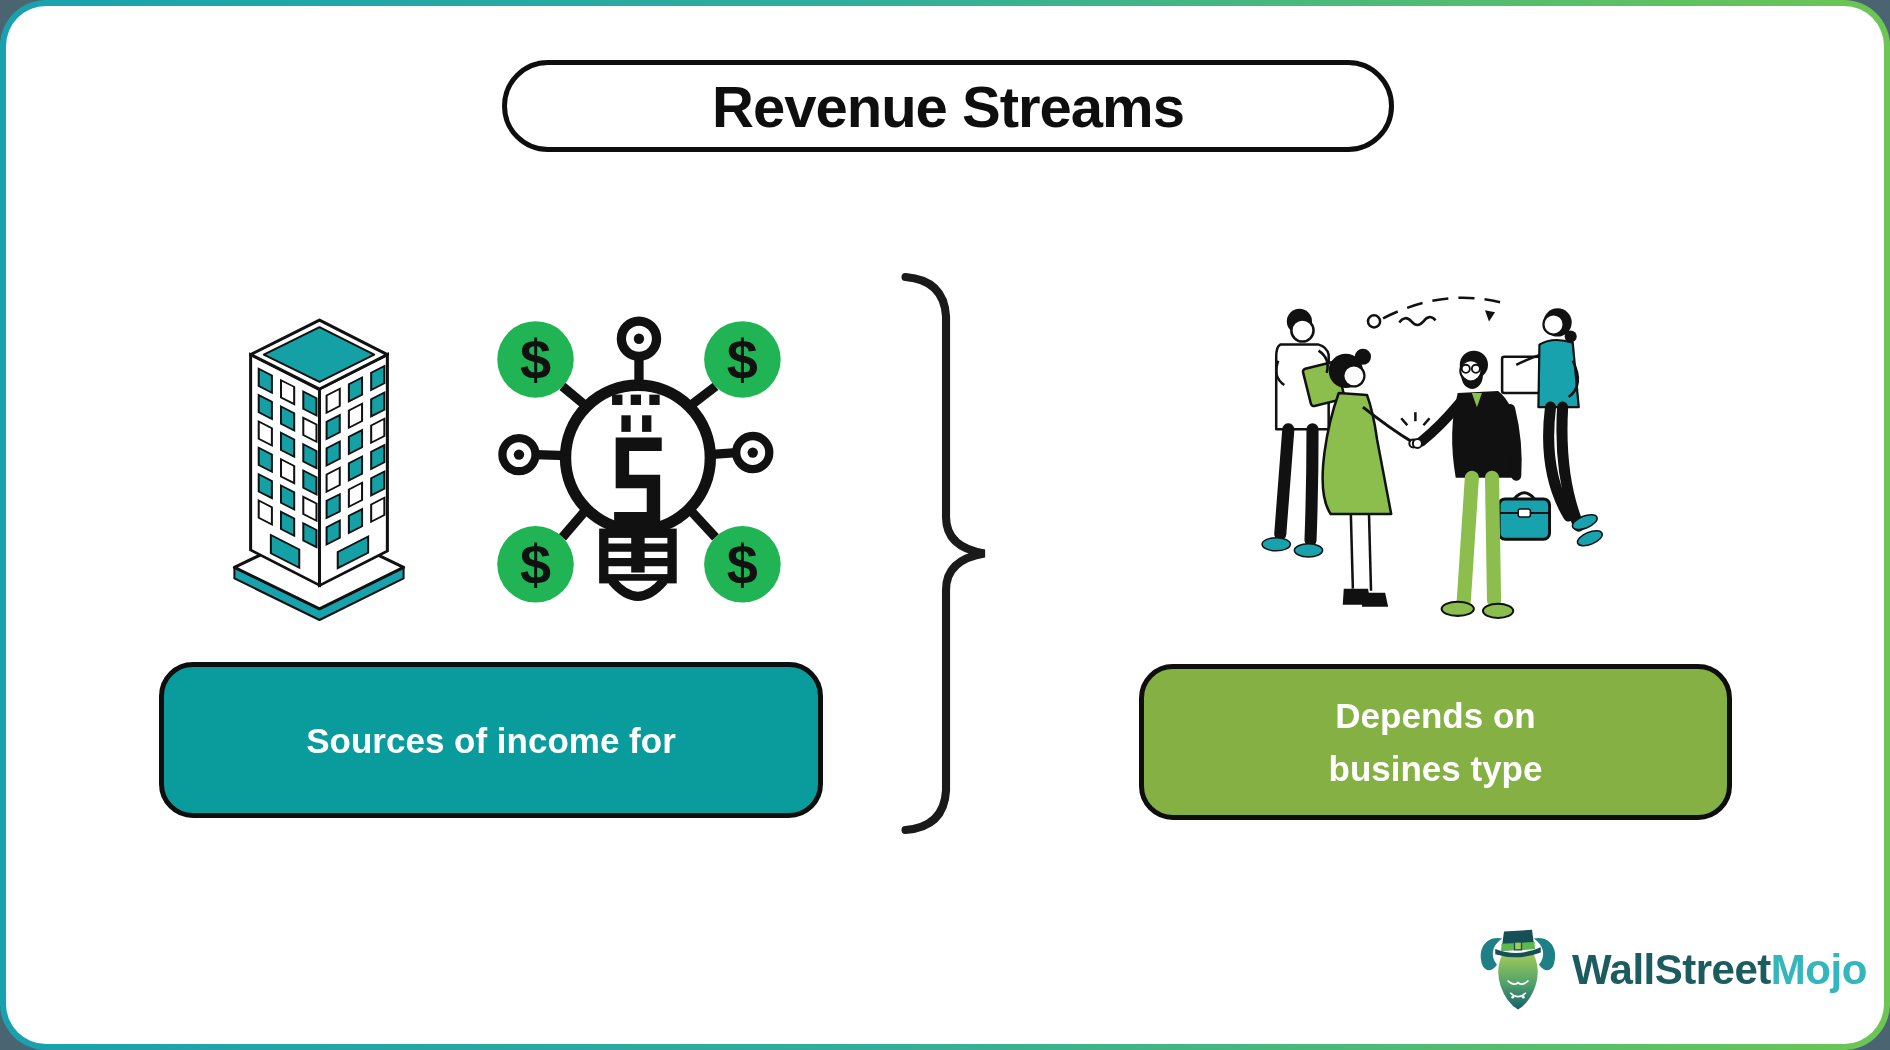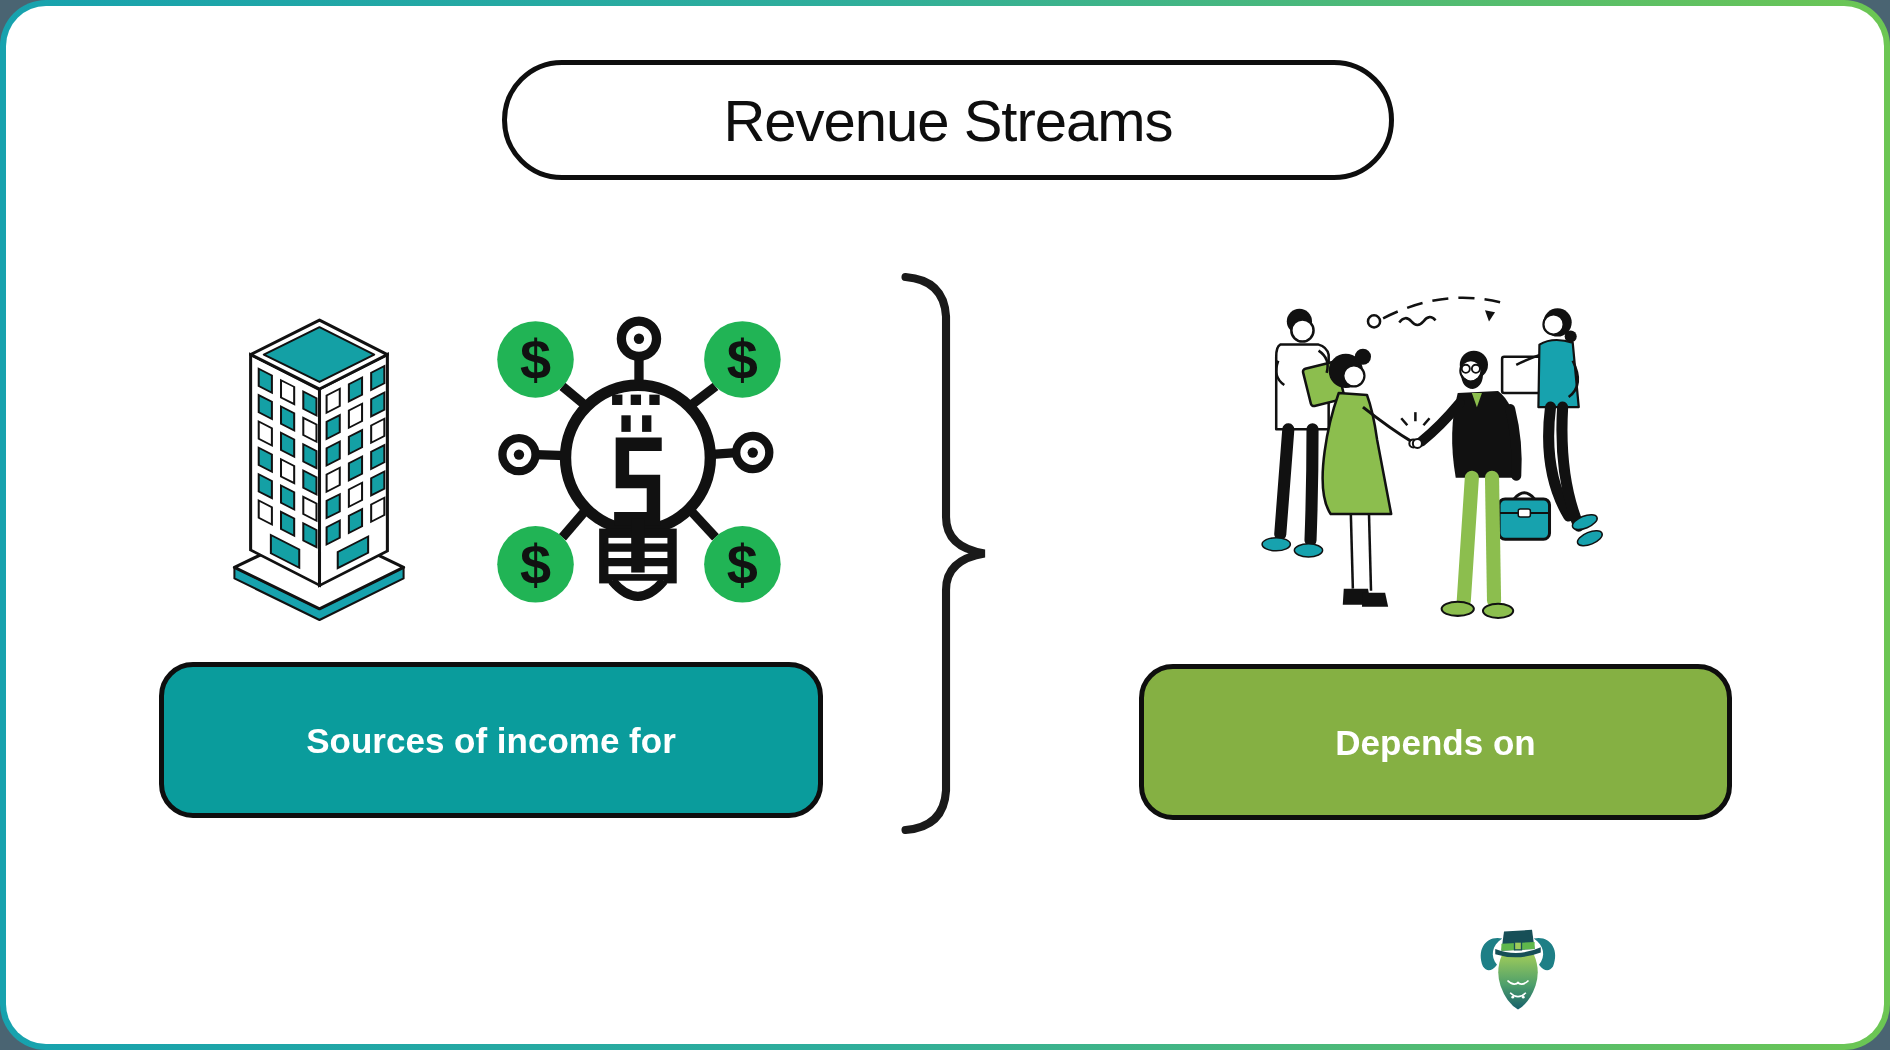--- a/index.html
+++ b/index.html
@@ -10,24 +10,24 @@
     font-family:"Liberation Sans","DejaVu Sans",sans-serif;
   }
   .frame{
     position:absolute;inset:0;border-radius:46px;
     background:linear-gradient(90deg,#17A2AE 0%,#2FAE9B 45%,#6CC653 100%);
   }
   .frame-inner{
     position:absolute;inset:6px;border-radius:40px;background:#FFFFFF;
   }
   .title-pill{
-    position:absolute;left:502px;top:60px;width:892px;height:120px;
+    position:absolute;left:502px;top:60px;width:892px;height:92px;
     border:5px solid #0E0E0E;border-radius:66px;background:#FFFFFF;
     display:flex;align-items:center;justify-content:center;
-    font-size:58px;font-weight:normal;color:#0E0E0E;letter-spacing:-1px;
+    font-size:58px;font-weight:bold;color:#0E0E0E;letter-spacing:-1px;
   }
   .label-box{
     position:absolute;height:156px;border:5px solid #0E0E0E;border-radius:34px;
     display:flex;flex-direction:column;align-items:center;justify-content:center;
     color:#FFFFFF;font-size:35px;font-weight:bold;line-height:53px;text-align:center;
   }
   .label-box.teal{left:159px;top:662px;width:664px;background:#0A9C9C;}
   .label-box.green{left:1139px;top:664px;width:593px;background:#85B043;}
   .svg-abs{position:absolute;}
   .logo{
@@ -241,20 +241,21 @@
       <ellipse cx="337" cy="256" rx="13" ry="6" fill="#17A2AE" stroke="#111" stroke-width="1.5" transform="rotate(-22 337 256)"></ellipse>
     </g>
   </svg>
 
   <div class="label-box teal">
     <span>Sources of income for</span>
   </div>
 
   <div class="label-box green">
     <span>Depends on</span>
+    <span>busines type</span>
   </div>
 
   <div class="logo">
     <svg width="88" height="84" viewBox="0 0 100 96">
       <defs>
         <linearGradient id="bullGrad" x1="0" y1="0" x2="0" y2="1">
           <stop offset="0" stop-color="#9FCB5A"></stop>
           <stop offset="0.55" stop-color="#4FA06B"></stop>
           <stop offset="1" stop-color="#17606B"></stop>
         </linearGradient>
@@ -269,14 +270,17 @@
         <path d="M24,24 Q50,34 76,22 L76,28 Q50,38 24,30 Z" fill="#174F57"></path>
       </g>
       <g fill="none" stroke="#FFFFFF">
         <path d="M38,60 q7,7 13,2" stroke-width="2"></path>
         <path d="M62,60 q-7,7 -13,2" stroke-width="2"></path>
         <path d="M41,74 q9,9 18,0" stroke-width="1.8"></path>
       </g>
       <circle cx="44" cy="79" r="1.6" fill="#FFFFFF"></circle>
       <circle cx="56" cy="79" r="1.6" fill="#FFFFFF"></circle>
     </svg>
+    <div class="logo-text">
+      <span class="p1">WallStreet</span><span class="p2">Mojo</span>
+    </div>
   </div>
 </div>
 
 </body></html>

